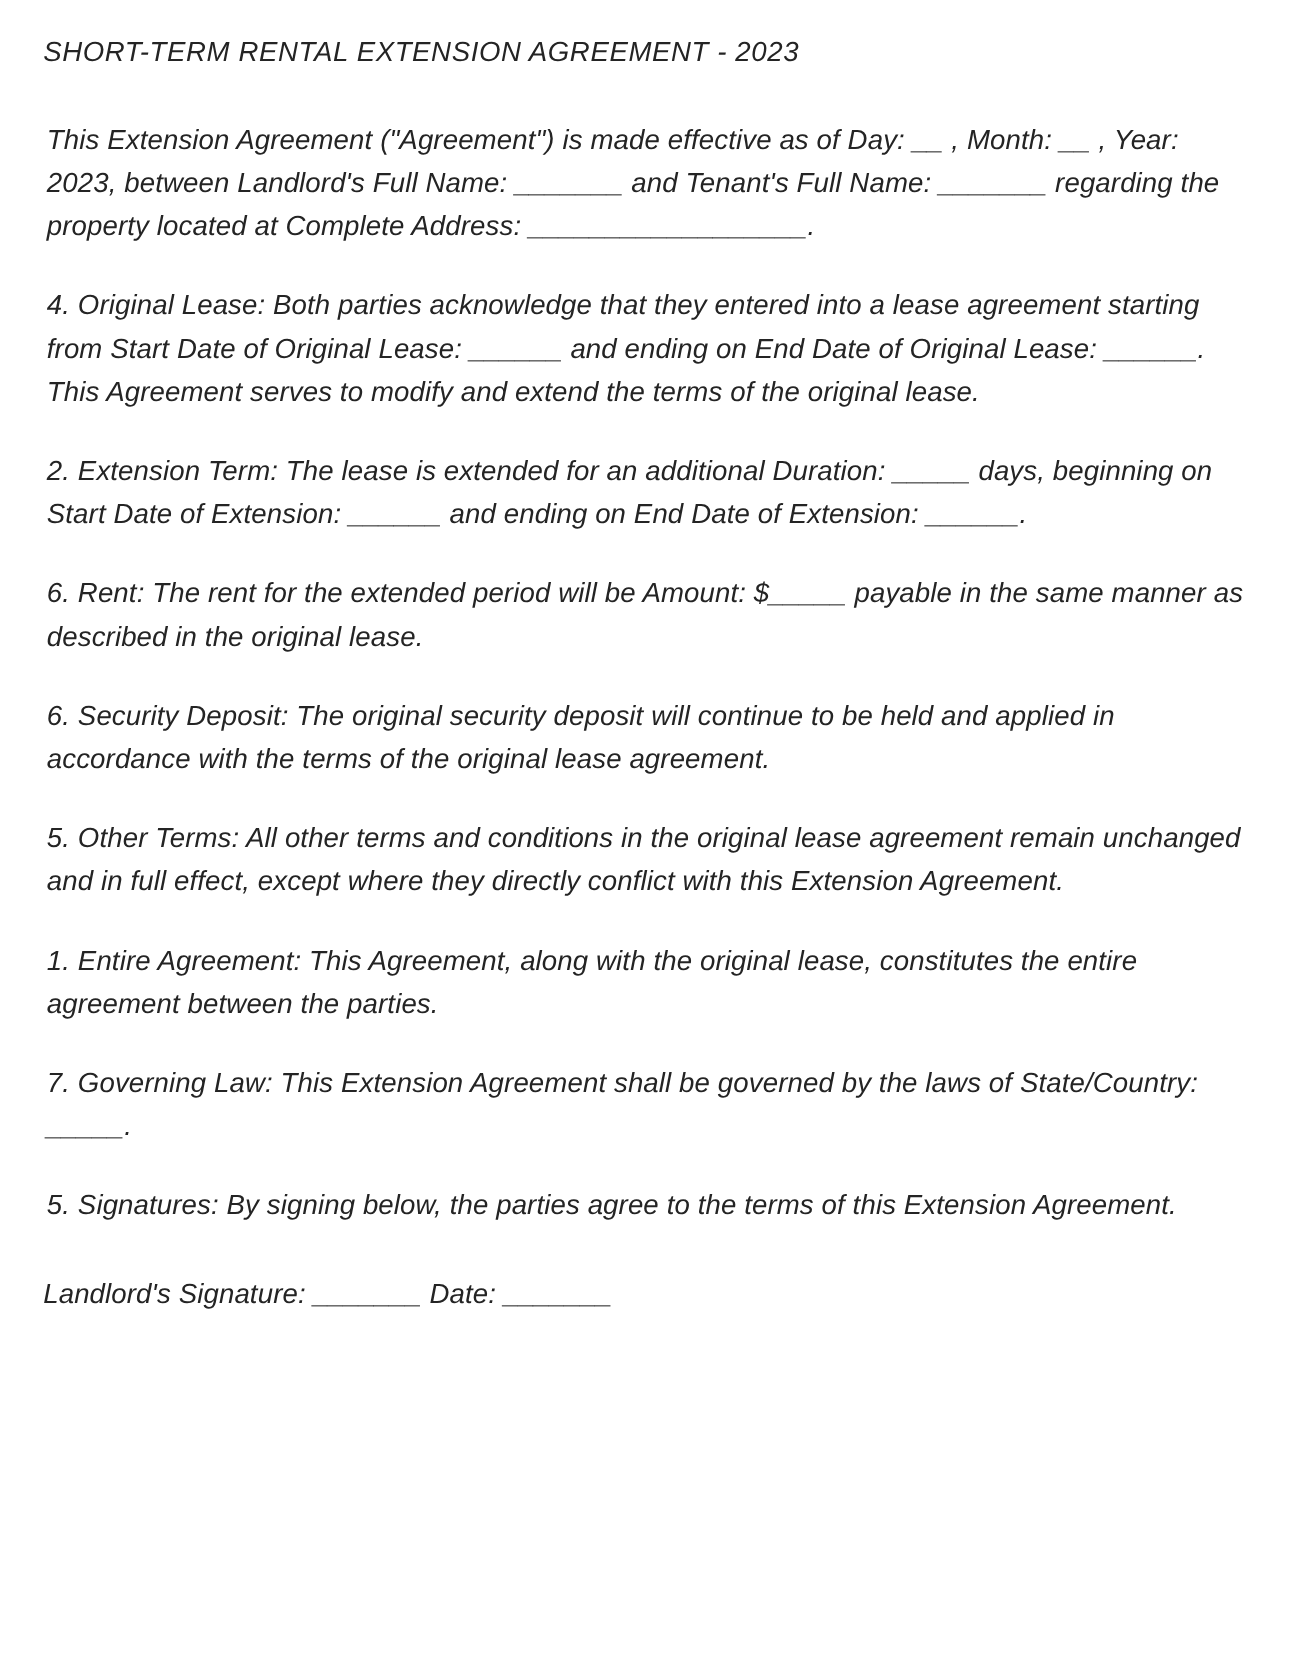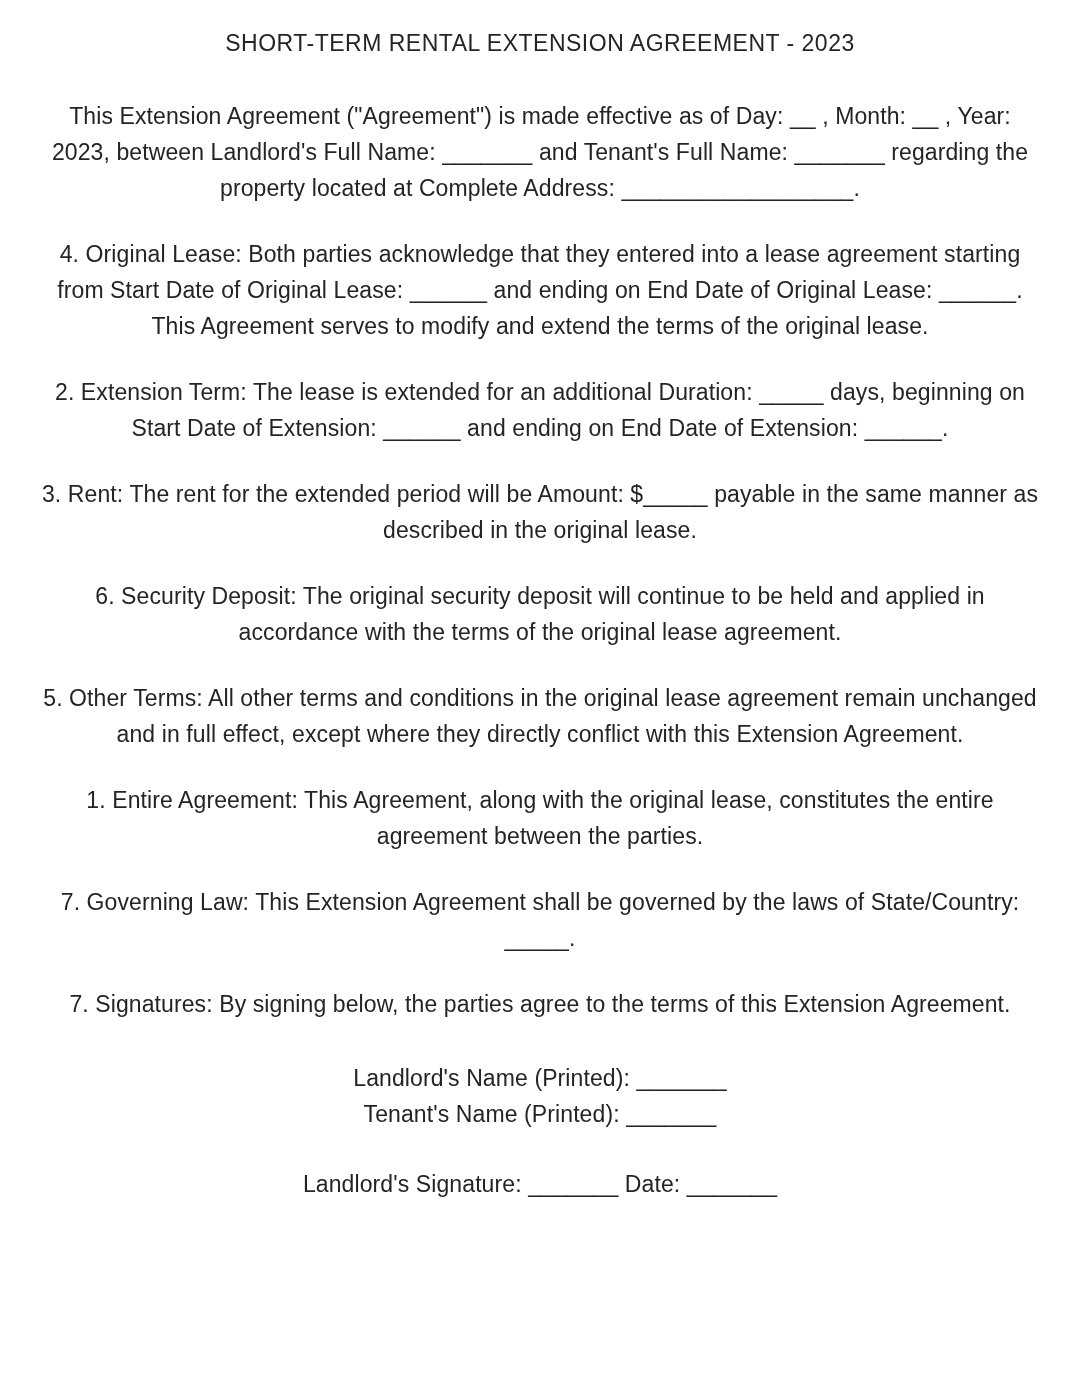--- a/index.html
+++ b/index.html
@@ -12,21 +12,21 @@
     height: 1398px;
     font-family: "Liberation Sans", sans-serif;
     color: #242424;
     overflow: hidden;
   }
   .page {
     box-sizing: border-box;
     width: 1080px;
     height: 1398px;
     padding: 28px 36px 0;
-    text-align: center;
+    font-style: italic;
   }
   .doc-title {
     font-size: 23px;
     font-weight: 400;
     line-height: 30px;
     letter-spacing: 0.5px;
     margin: 0 auto 40px;
   }
   .clause {
     font-size: 23px;
@@ -57,34 +57,30 @@
 <div class="page">
 
   <h1 class="doc-title">SHORT-TERM RENTAL EXTENSION AGREEMENT - 2023</h1>
 
   <p class="clause">This Extension Agreement ("Agreement") is made effective as of Day: __ , Month: __ , Year: 2023, between Landlord's Full Name: _______ and Tenant's Full Name: _______ regarding the property located at Complete Address: __________________.</p>
 
   <p class="clause">4. Original Lease: Both parties acknowledge that they entered into a lease agreement starting from Start Date of Original Lease: ______ and ending on End Date of Original Lease: ______. This Agreement serves to modify and extend the terms of the original lease.</p>
 
   <p class="clause">2. Extension Term: The lease is extended for an additional Duration: _____ days, beginning on Start Date of Extension: ______ and ending on End Date of Extension: ______.</p>
 
-  <p class="clause">3. Rent: The rent for the extended period will be Amount: $_____ payable in the same manner as described in the original lease.</p>
+  <p class="clause">6. Rent: The rent for the extended period will be Amount: $_____ payable in the same manner as described in the original lease.</p>
 
   <p class="clause">6. Security Deposit: The original security deposit will continue to be held and applied in accordance with the terms of the original lease agreement.</p>
 
   <p class="clause">5. Other Terms: All other terms and conditions in the original lease agreement remain unchanged and in full effect, except where they directly conflict with this Extension Agreement.</p>
 
   <p class="clause">1. Entire Agreement: This Agreement, along with the original lease, constitutes the entire agreement between the parties.</p>
 
   <p class="clause">7. Governing Law: This Extension Agreement shall be governed by the laws of State/Country: _____.</p>
 
-  <p class="clause last-clause">7. Signatures: By signing below, the parties agree to the terms of this Extension Agreement.</p>
+  <p class="clause last-clause">5. Signatures: By signing below, the parties agree to the terms of this Extension Agreement.</p>
 
-  <div class="sig-names">
-    <p class="sig-line">Landlord's Name (Printed): _______</p>
-    <p class="sig-line">Tenant's Name (Printed): _______</p>
-  </div>
 
   <div class="sig-lines">
     <p class="sig-line">Landlord's Signature: _______ Date: _______</p>
   </div>
 
 </div>
 
 </body></html>

